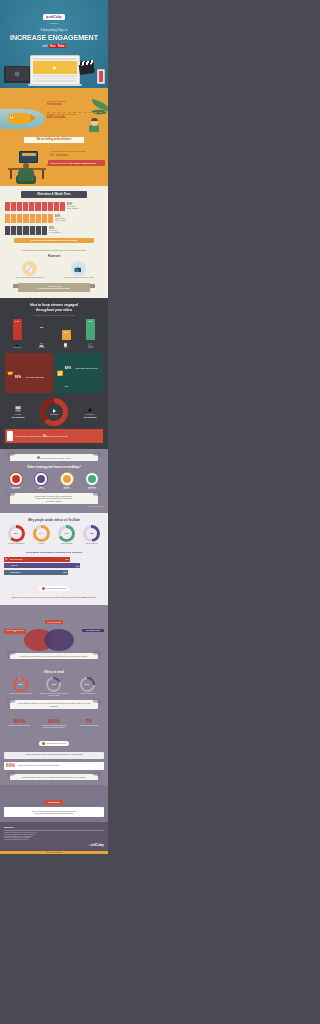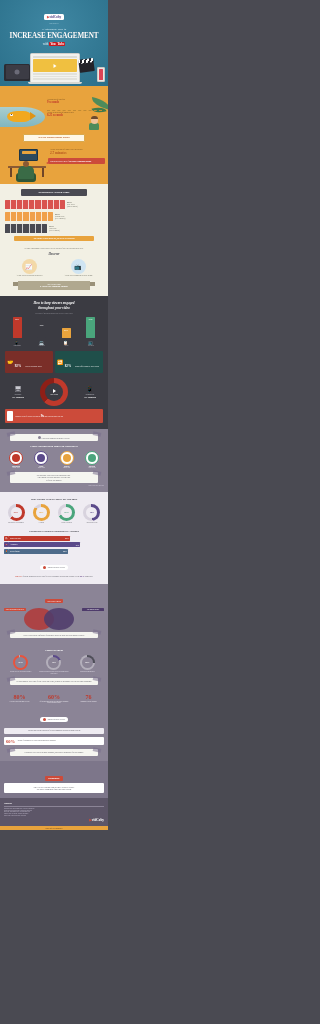--- a/index.html
+++ b/index.html
@@ -5,21 +5,21 @@
   * { margin:0; padding:0; box-sizing:border-box; }
   html,body { background:#4a4a52; }
   body {
     width:108px;
     font-family:"Liberation Sans", sans-serif;
     -webkit-font-smoothing:antialiased;
   }
   .page { width:108px; overflow:hidden; position:relative; }
 
   
-  .sec { position:relative; width:100%;font-family:Liberation Serif, serif; }
+  .sec { position:relative; width:100%; }
   .ctr { text-align:center; }
 
   
   .hero { background:#2f7d9b; padding:3px 0 0; position:relative; }
   .hero-wash { position:absolute; inset:0; background:
      radial-gradient(circle at 50% 30%, rgba(255,255,255,.08), rgba(0,0,0,.12)); }
   .logo-wrap { position:relative; text-align:center; padding-top:1px; }
   .logo-pill {
     display:inline-block; background:#fff; border-radius:1.5px;
     padding:1px 3px; font-size:3.4px; font-weight:bold; color:#5b4a8a;

